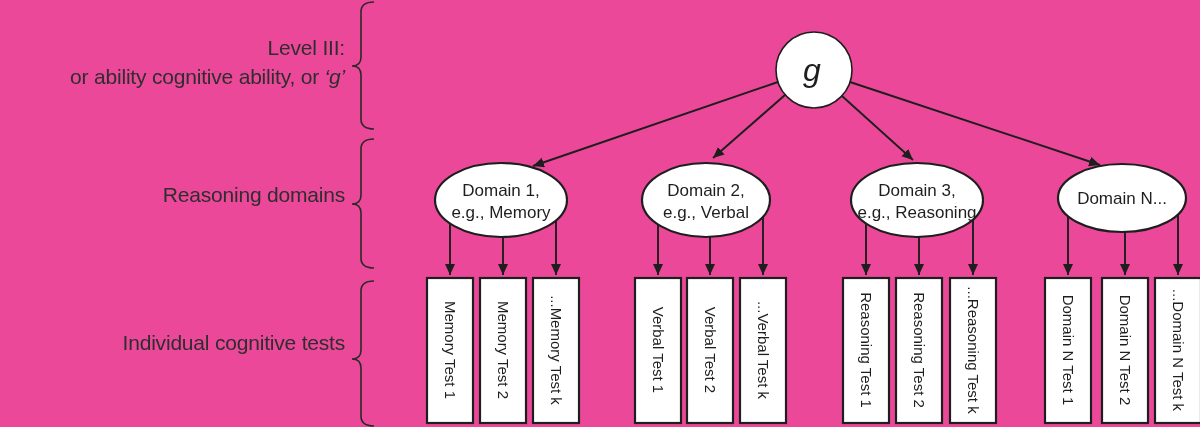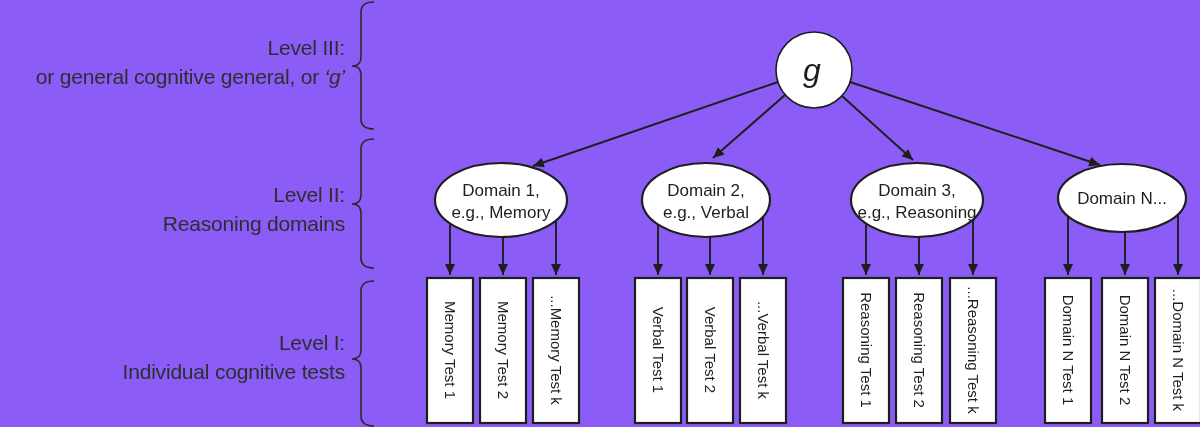--- a/index.html
+++ b/index.html
@@ -1,20 +1,20 @@
 <!DOCTYPE html>
 <html><head>
 <meta charset="utf-8">
 <style>
   html, body { margin: 0; padding: 0; background: #ffffff; }
   .stage {
     position: relative;
     width: 1200px;
     height: 427px;
-    background: #8b5cf6;
+    background: #ec4899;
     font-family: "Liberation Sans", sans-serif;
     overflow: hidden;
   }
   .lvl-label {
     position: absolute;
     left: 0;
     width: 345px;
     text-align: right;
     color: #2e2e2e;
     font-size: 21px;
@@ -38,30 +38,28 @@
   .btext { font-size: 15px; }
   .gtext { font-size: 32px; font-style: italic; }
 </style>
 </head>
 <body>
 
 <div class="stage">
 
   <div class="lvl-label" id="label-l3">
     <div>Level III:</div>
-    <div><span>or general cognitive general, or </span><span class="it">‘g’</span></div>
+    <div><span>or ability cognitive ability, or </span><span class="it">‘g’</span></div>
   </div>
 
   <div class="lvl-label" id="label-l2">
-    <div>Level II:</div>
     <div>Reasoning domains</div>
   </div>
 
   <div class="lvl-label" id="label-l1">
-    <div>Level I:</div>
     <div>Individual cognitive tests</div>
   </div>
 
   <svg class="diagram" width="1200" height="427" viewBox="0 0 1200 427">
     <defs>
       <marker id="ah" markerUnits="userSpaceOnUse" markerWidth="13" markerHeight="11" refX="11" refY="5" orient="auto">
         <path d="M0,0 L11,5 L0,10 z" fill="#1e1e1e"></path>
       </marker>
     </defs>
 

